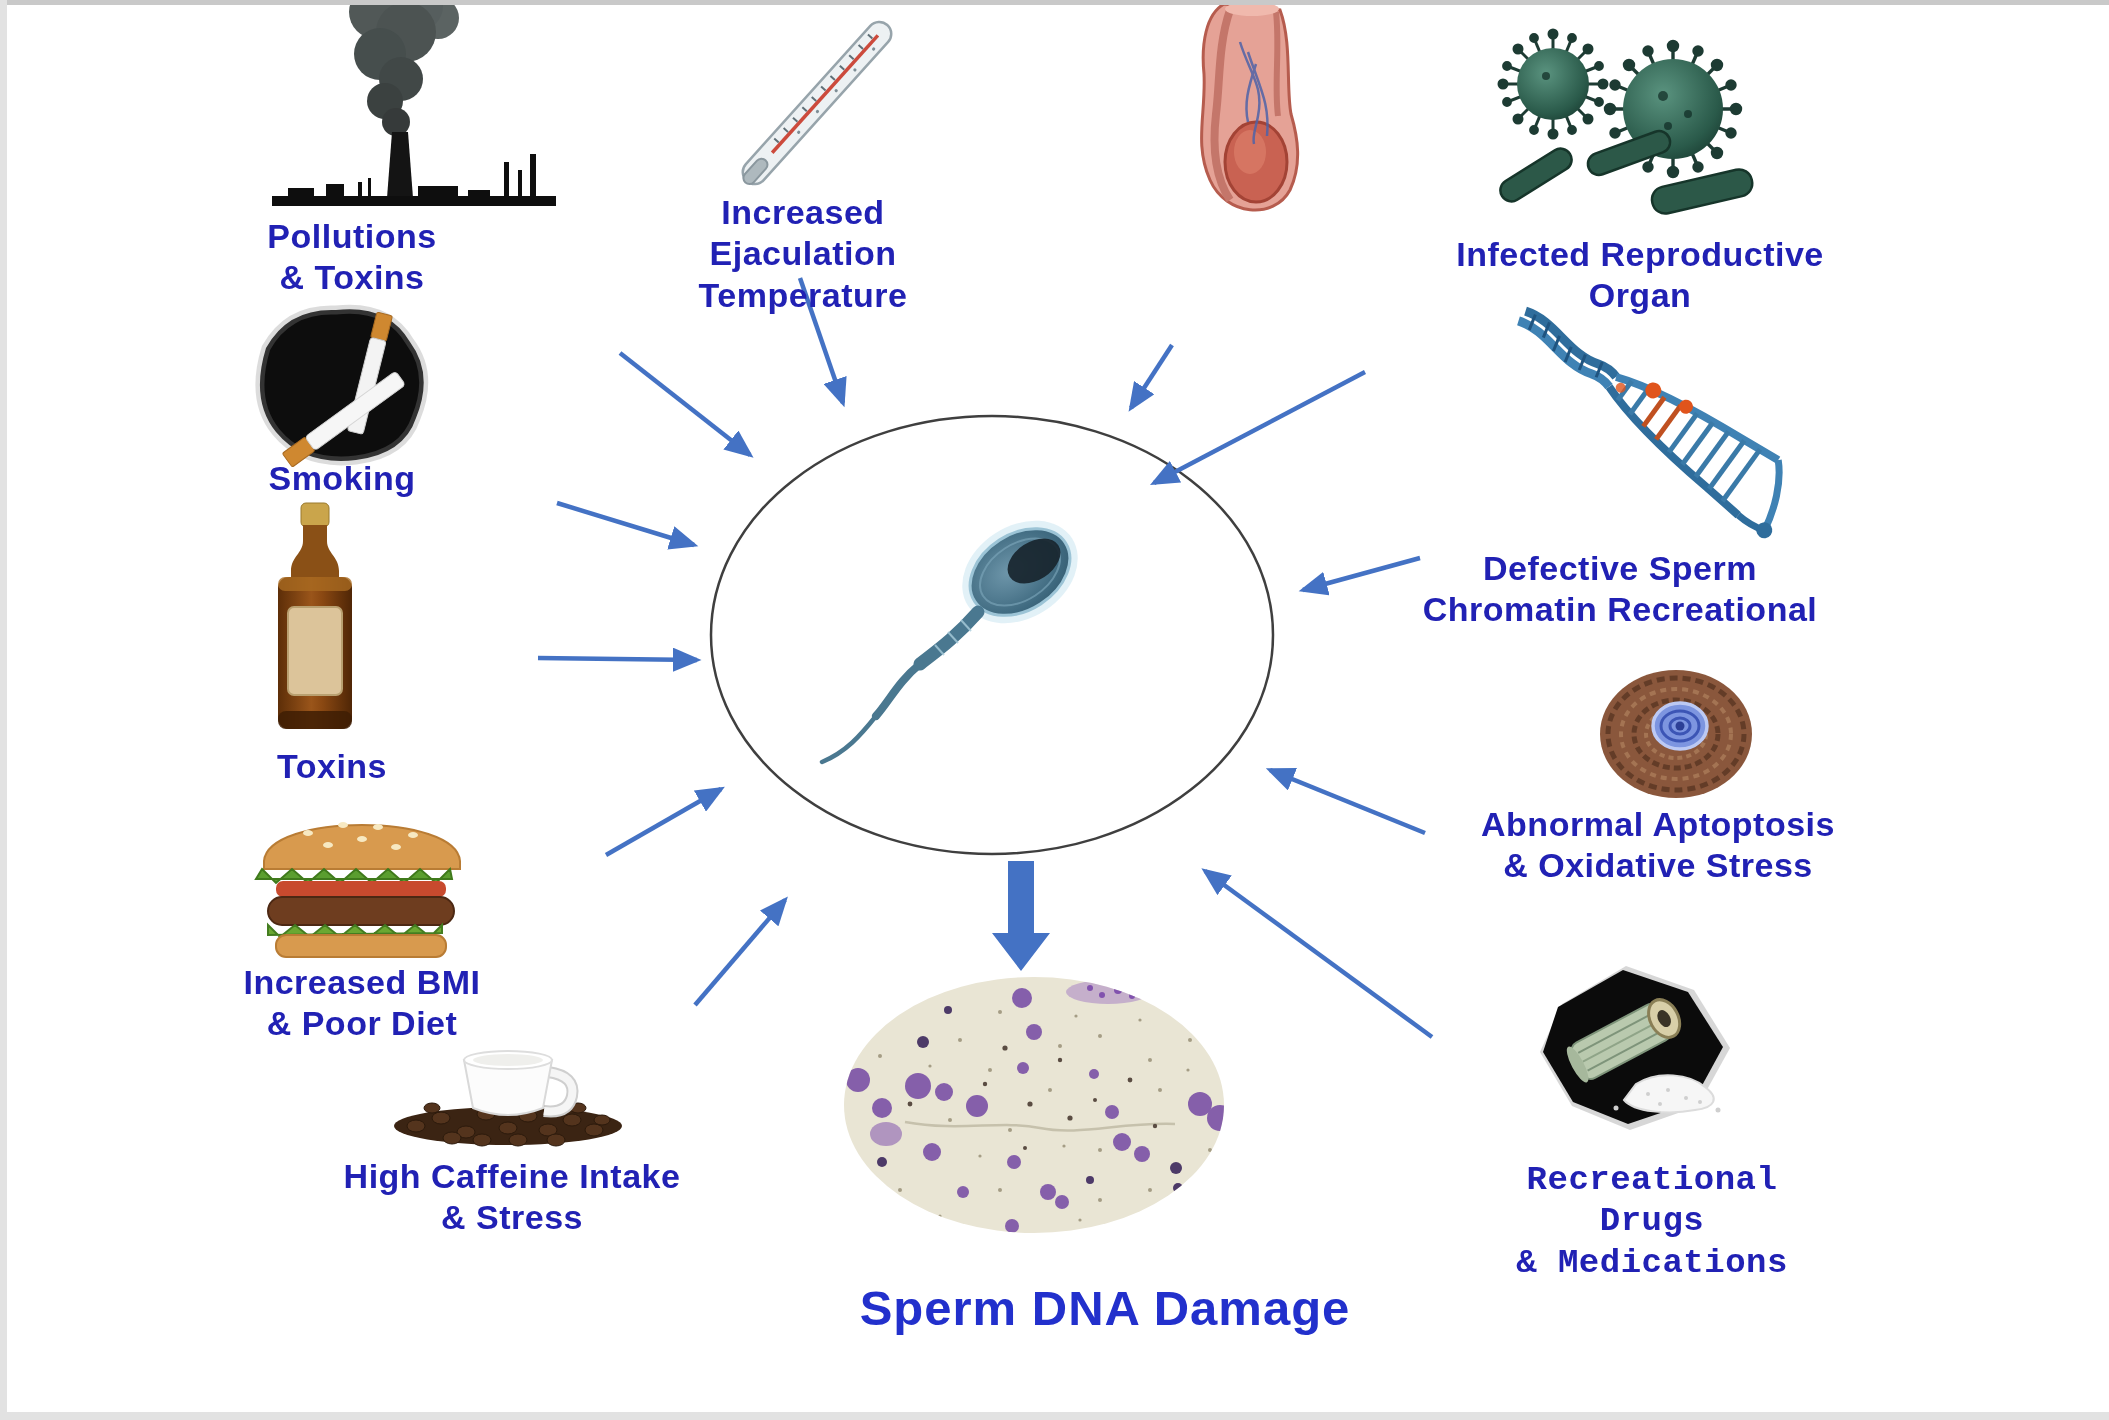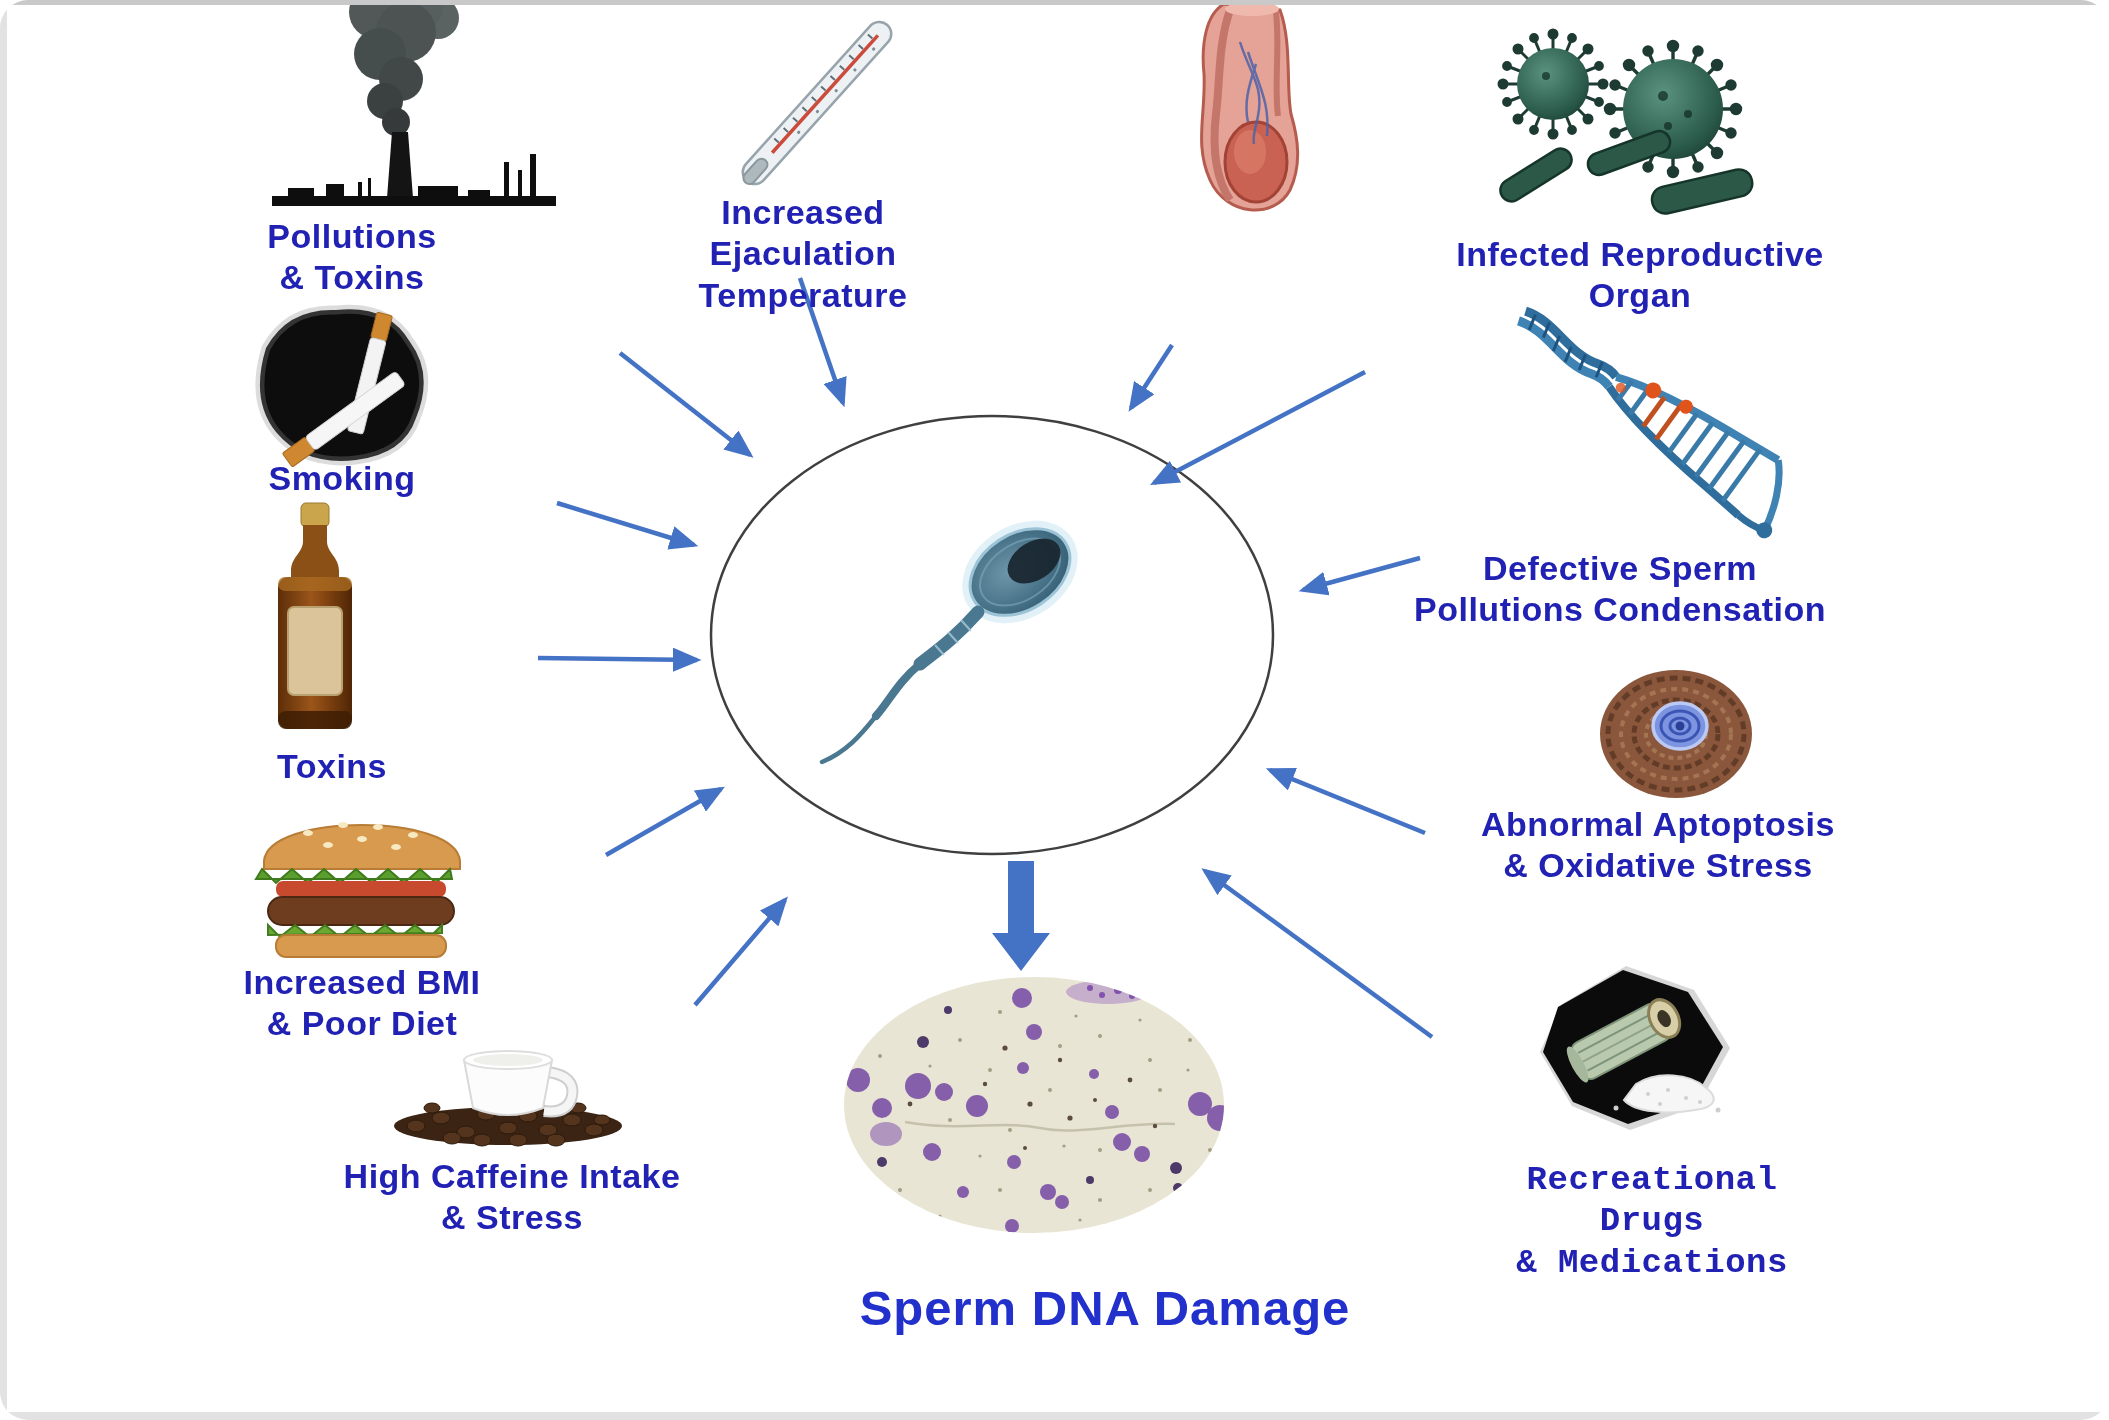--- a/index.html
+++ b/index.html
@@ -1,18 +1,18 @@
 <!DOCTYPE html>
 <html style="--label-color: #2121b4; --title-color: #2230cc;"><head>
 <meta charset="utf-8">
 <style>
   html,body{margin:0;padding:0;background:#ffffff;}
   #canvas{
     position:relative;width:2109px;height:1420px;background:#ffffff;
-    overflow:hidden;font-family:"Liberation Sans",sans-serif;border-radius:28px;
+    overflow:hidden;font-family:"Liberation Sans",sans-serif;
   }
   .frame-top{position:absolute;left:0;top:0;width:2109px;height:5px;background:#c9c9c9;}
   .frame-left{position:absolute;left:0;top:0;width:7px;height:1412px;background:#e2e2e2;}
   .frame-bottom{position:absolute;left:0;top:1412px;width:2109px;height:8px;background:#e2e2e2;}
   .item{position:absolute;}
   .item svg{overflow:visible;display:block;}
   .cause-label{
     position:absolute;
     color:var(--label-color,#2121b4);
     font-weight:bold;
@@ -523,21 +523,21 @@
   <div class="cause-label" style="left:212px;top:746px;width:240px;">Toxins</div>
   <div class="cause-label" style="left:192px;top:962px;width:340px;">Increased BMI
 &amp; Poor Diet</div>
   <div class="cause-label" style="left:332px;top:1156px;width:360px;">High Caffeine Intake
 &amp; Stress</div>
   <div class="cause-label" style="left:623px;top:192px;width:360px;">Increased Ejaculation
 Temperature</div>
   <div class="cause-label" style="left:1450px;top:234px;width:380px;">Infected Reproductive
 Organ</div>
   <div class="cause-label" style="left:1400px;top:548px;width:440px;">Defective Sperm
-Pollutions Condensation</div>
+Chromatin Recreational</div>
   <div class="cause-label" style="left:1468px;top:804px;width:380px;">Abnormal Aptoptosis
 &amp; Oxidative Stress</div>
   <div class="cause-label" style="left:1466px;top:1160px;width:372px;font-family:Liberation Mono, monospace;">Recreational Drugs
 &amp; Medications</div>
 
   <div class="main-title">Sperm DNA Damage</div>
 
   <div class="frame-top"></div>
   <div class="frame-left"></div>
   <div class="frame-bottom"></div>

